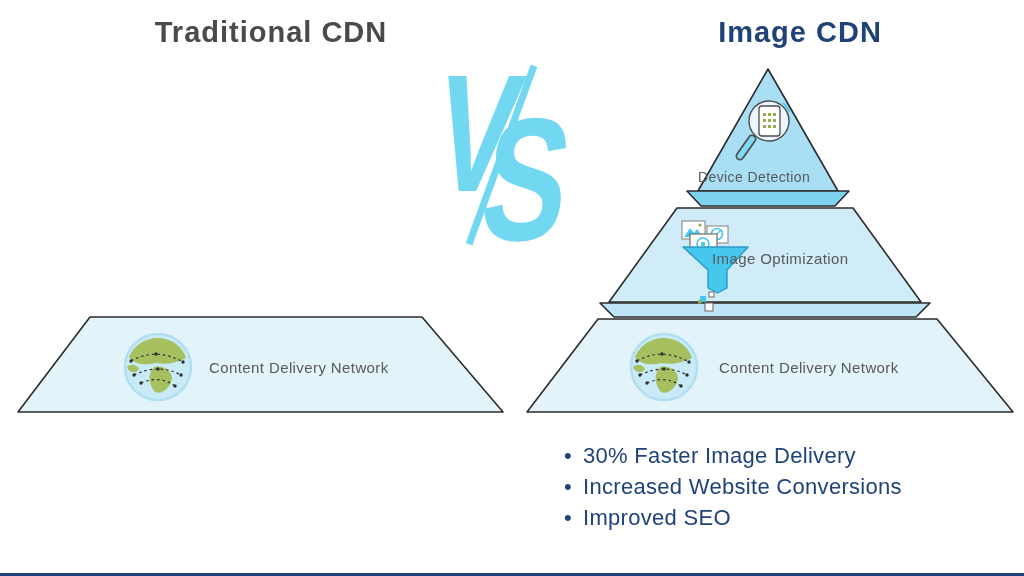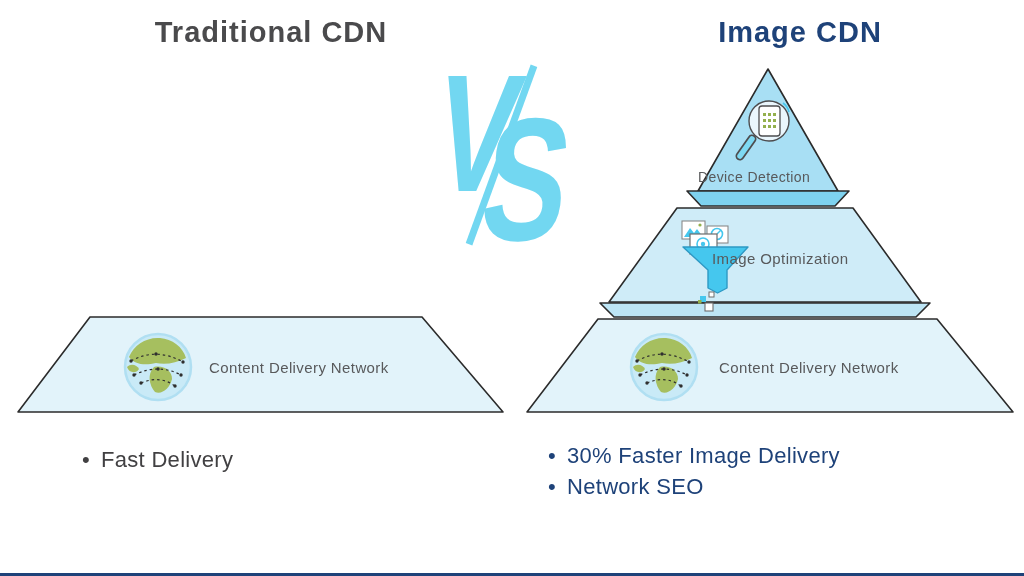--- a/index.html
+++ b/index.html
@@ -43,21 +43,21 @@
   .lbl-cdn-py{left:719px;top:359px;}
   .lbl-cdn-left{left:209px;top:359px;}
 
   ul.bullets{
     position:absolute;list-style:none;margin:0;padding:0;
     font-size:22px;letter-spacing:0.3px;
   }
   ul.bullets li{line-height:31px;white-space:nowrap;}
   ul.bullets .dot{margin-right:11px;}
   .bullets-left{left:82px;top:444px;color:var(--bullet-gray);}
-  .bullets-right{left:548px;top:440px;color:var(--navy);line-height:30px;}
+  .bullets-right{left:564px;top:440px;color:var(--navy);line-height:30px;}
   .bullets-right li{line-height:30px;}
 
   .bottom-line{position:absolute;left:0;bottom:0;width:1024px;height:3px;background:var(--navy);}
 </style>
 </head>
 <body>
 
 <div id="canvas">
 
   <div class="title title-right">Image CDN</div>
@@ -152,22 +152,22 @@
       <circle cx="-17" cy="16" r="1.7" fill="#2F2F2F"></circle>
         <circle cx="17" cy="19" r="1.7" fill="#2F2F2F"></circle>
     </g>
   </svg>
 
   <div class="lbl lbl-device">Device Detection</div>
   <div class="lbl lbl-imgopt">Image Optimization</div>
   <div class="lbl lbl-cdn-py">Content Delivery Network</div>
 
   <ul class="bullets bullets-left">
-    <li><span class="dot">•</span><span>Fast Delivery</span></li>
   </ul>
 
   <ul class="bullets bullets-right">
     <li><span class="dot">•</span><span>30% Faster Image Delivery</span></li>
-    <li><span class="dot">•</span><span>Network SEO</span></li>
+    <li><span class="dot">•</span><span>Increased Website Conversions</span></li>
+    <li><span class="dot">•</span><span>Improved SEO</span></li>
   </ul>
 
   <div class="bottom-line"></div>
 </div>
 
 </body></html>

